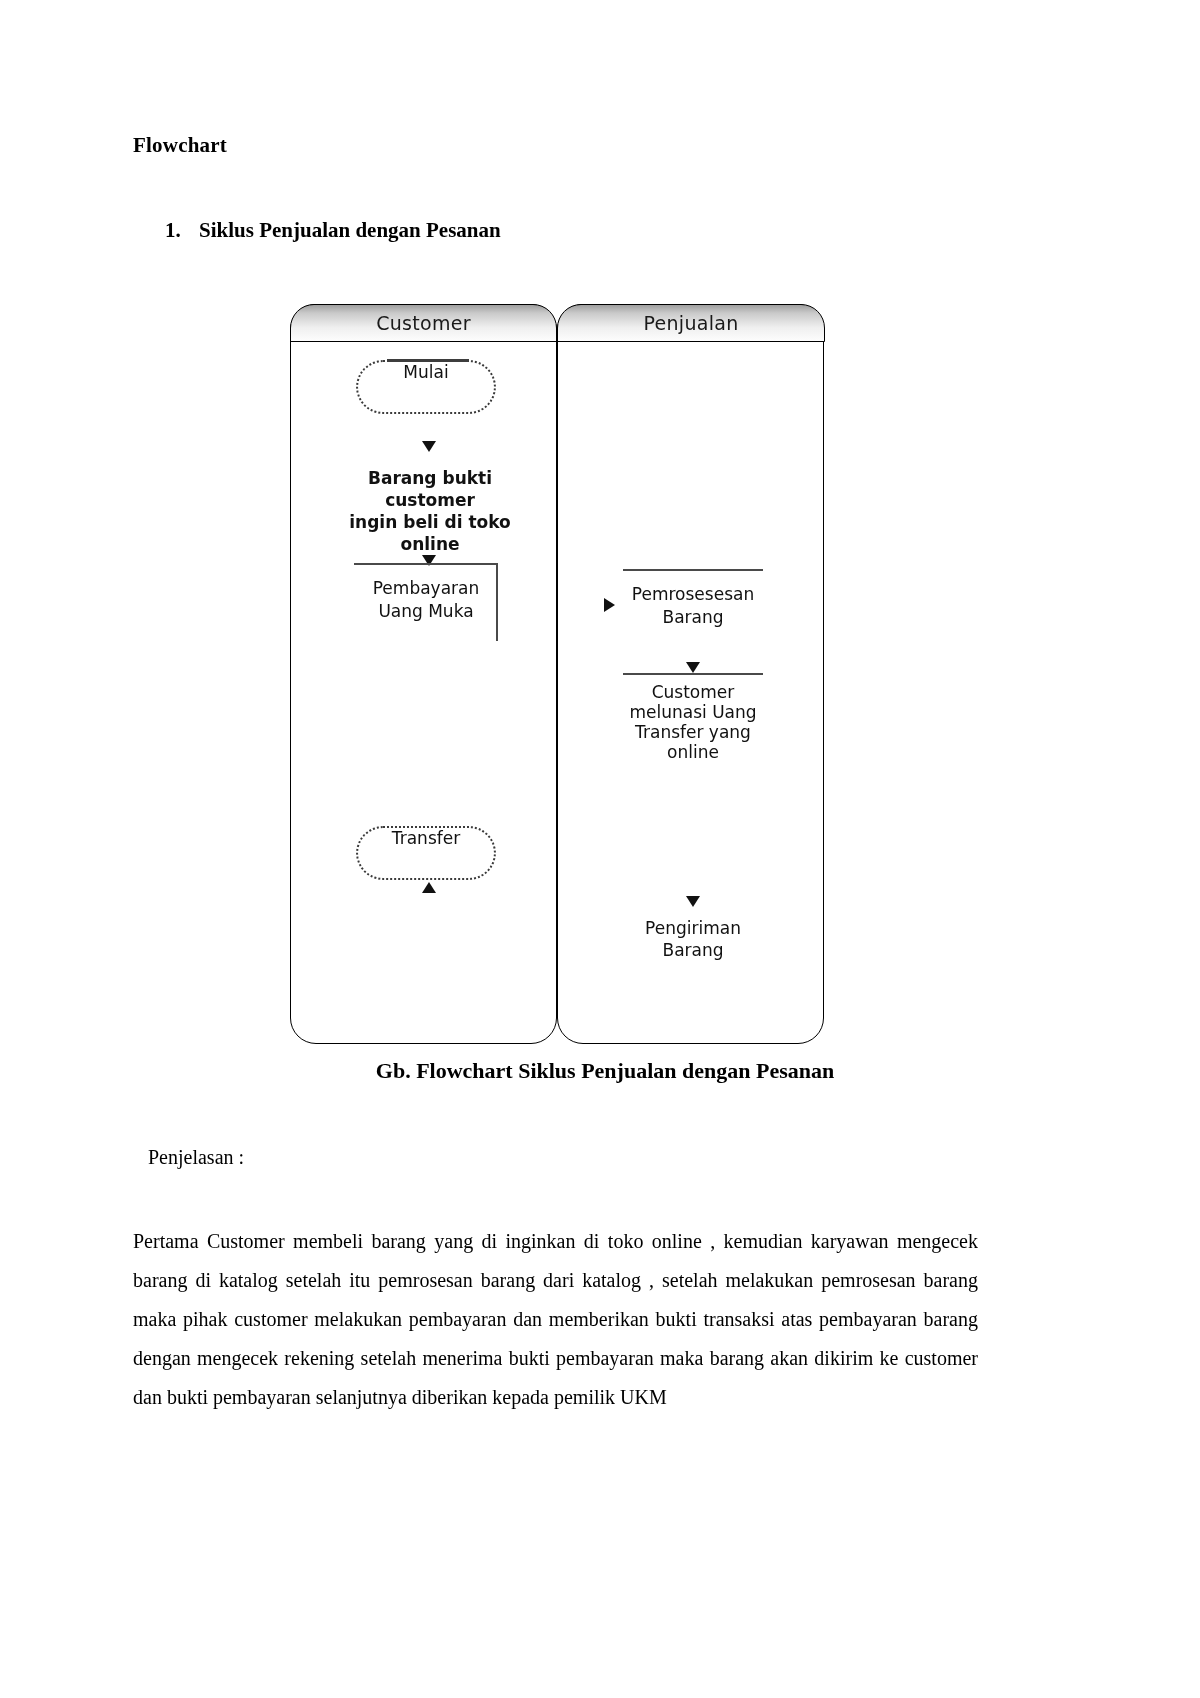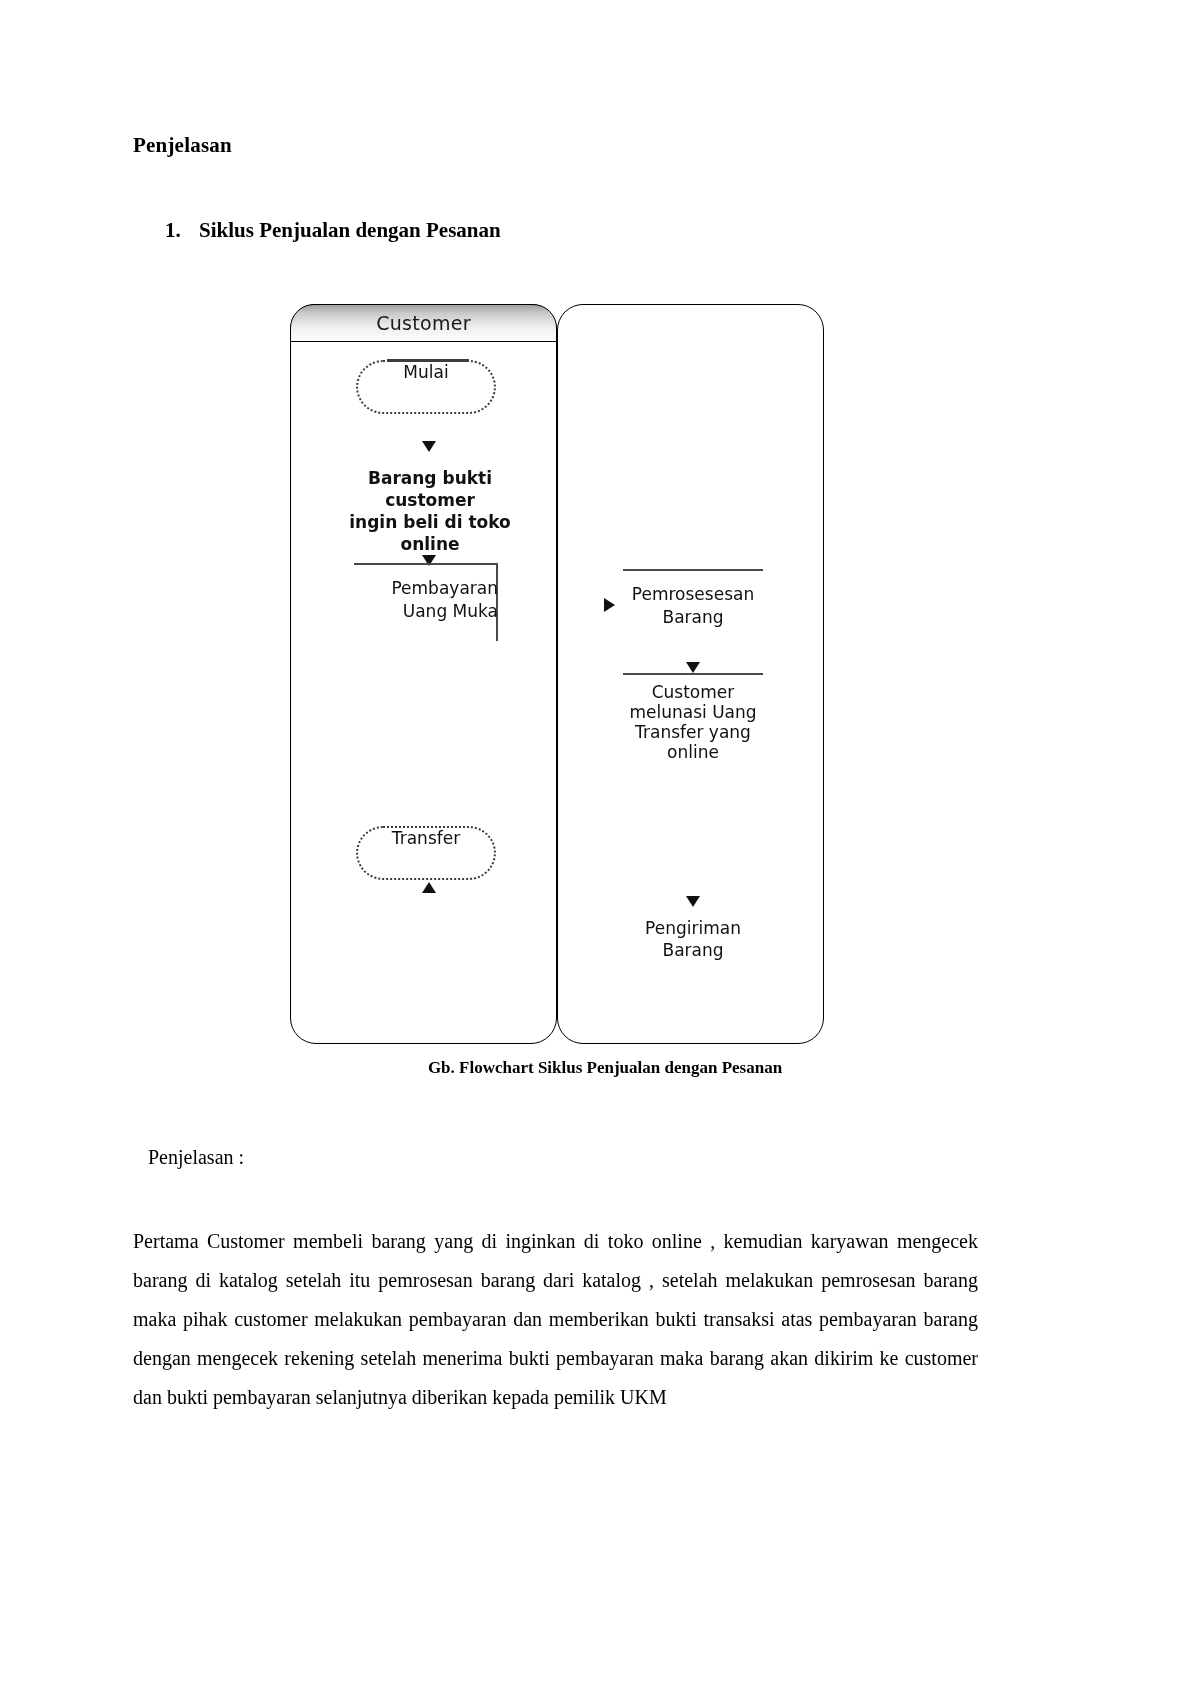--- a/index.html
+++ b/index.html
@@ -43,21 +43,21 @@
     gap: 14px;
   }
   .list-num { width: 20px; }
 
   .figure-caption {
     position: absolute;
     left: 0;
     top: 1058px;
     width: 1200px;
     text-align: center;
-    font-size: 17px;
+    font-size: 22px;
     font-weight: bold;
     padding-left: 10px;
     box-sizing: border-box;
   }
 
   .penjelasan-label {
     position: absolute;
     left: 140px;
     top: 1146px;
     font-size: 20px;
@@ -199,57 +199,58 @@
     border-top: 7px solid transparent;
     border-bottom: 7px solid transparent;
     border-left: 11px solid #111;
   }
 </style>
 </head>
 <body>
 
 <div class="page">
 
-  <div class="doc-title">Penjelasan</div>
+  <div class="doc-title">Flowchart</div>
 
   <div class="list-item">
     <span class="list-num">1.</span>
     <span>Siklus Penjualan dengan Pesanan</span>
   </div>
 
   <div class="flow-wrap">
 
     <div class="lane lane-left">
       <div class="lane-body"></div>
     </div>
     <div class="lane lane-right">
       <div class="lane-body"></div>
     </div>
 
     <div class="lane-header" style="left:0; width:267px;">Customer</div>
+    <div class="lane-header" style="left:267px; width:268px;">Penjualan</div>
 
     <div class="lane-divider"></div>
 
     <div class="node node-term" style="left:66px; top:56px; width:140px; height:54px;">
       <span>Mulai</span>
     </div>
     <div class="term-bar" style="left:97px; top:55px; width:82px;"></div>
 
     <div class="arrow-down" style="left:132px; top:137px;"></div>
 
     <div class="node-label" style="left:36px; top:163px; width:208px; font-size:17px; line-height:22px; font-weight:bold;">
       <span>Barang bukti customer</span><br>
       <span>ingin beli di toko online</span>
     </div>
 
     <div class="arrow-down" style="left:132px; top:251px;"></div>
 
     <div class="rule-top" style="left:64px; top:259px; width:144px;"></div>
     <div class="rule-right" style="left:206px; top:259px; height:78px;"></div>
-    <div class="node-label" style="left:64px; top:273px; width:144px; line-height:23px; font-size:17px;text-align:right;">
+    <div class="node-label" style="left:64px; top:273px; width:144px; line-height:23px; font-size:17px;">
       <span>Pembayaran</span><br>
       <span>Uang Muka</span>
     </div>
 
     <div class="node node-term" style="left:66px; top:522px; width:140px; height:54px;">
       <span>Transfer</span>
     </div>
     <div class="arrow-up" style="left:132px; top:578px;"></div>
 
     <div class="rule-top" style="left:333px; top:265px; width:140px;"></div>

